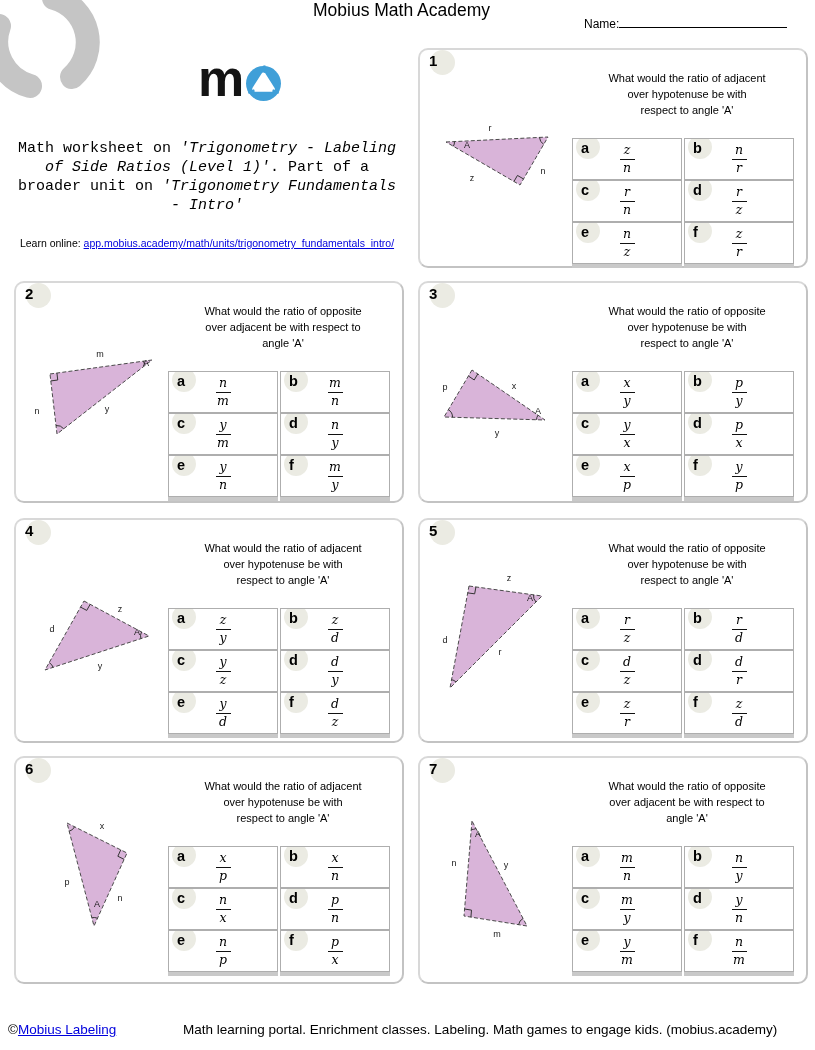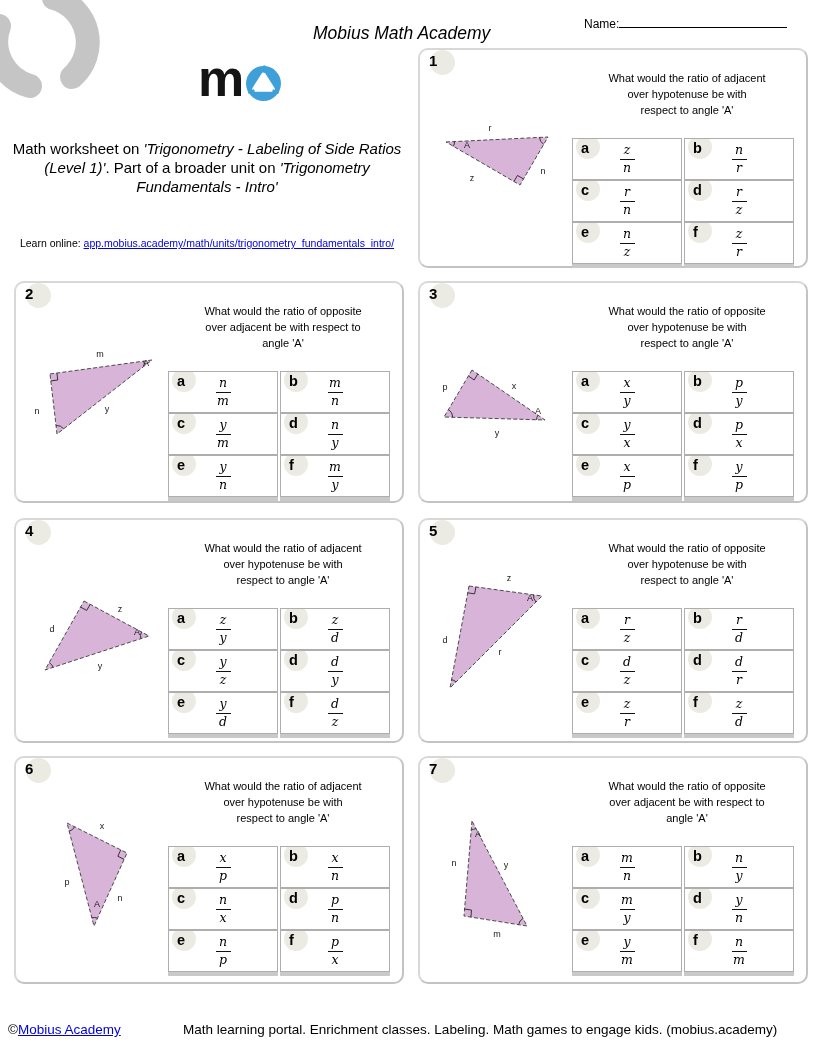--- a/index.html
+++ b/index.html
@@ -3,28 +3,28 @@
 <meta charset="utf-8">
 <style>
   html,body{margin:0;padding:0;}
   body{
     width:815px;height:1050px;position:relative;background:#fff;
     font-family:"Liberation Sans",sans-serif;color:#000;overflow:hidden;
   }
   a{color:var(--link_blue);}
   
   .swoosh{position:absolute;left:0;top:0;}
-  .academy{position:absolute;left:313px;top:23px;font-size:17.5px;font-style:italic;}
+  .academy{position:absolute;left:313px;top:0;font-size:17.5px;}
   .namefield{position:absolute;left:584px;top:14px;font-size:12px;white-space:nowrap;}
   .name-line{display:inline-block;width:168px;height:13px;border-bottom:1.6px solid #000;}
   .brand{position:absolute;left:198px;top:50px;height:56px;display:flex;align-items:center;
          font-size:52px;font-weight:bold;letter-spacing:-2.5px;color:#141414;}
   .brand .o-icon{width:37px;height:37px;margin:10px 2px 0 3px;}
   .intro{position:absolute;left:10px;top:139px;width:394px;text-align:center;
-         font-size:15px;line-height:19px;}
+         font-size:15px;line-height:19px;font-family:Liberation Mono, monospace;}
   .intro .it{font-style:italic;}
   .learn{position:absolute;left:10px;top:237px;width:394px;text-align:center;font-size:10.5px;}
   
   .problem{position:absolute;width:390px;box-sizing:border-box;background:#fff;
            border:2px solid var(--box_border);border-bottom-color:var(--box_border_dark);
            border-right-color:var(--box_border_dark);border-radius:10px;}
   .badge-circle{position:absolute;left:10px;top:0;width:25px;height:25px;border-radius:50%;
                 background:var(--badge_circle);}
   .badge-num{position:absolute;left:9px;top:2px;font-weight:bold;font-size:15px;}
   .question{position:absolute;left:148px;top:20px;width:238px;text-align:center;
@@ -595,14 +595,14 @@
             <span class="bar"></span>
             <span>m</span>
           </span>
         </div>
         <div class="shadow"></div>
         <div class="shadow"></div>
       </div>
   </div>
   </div>
 
-<div class="foot-left"><span>©</span><a href="#" style="text-decoration:underline">Mobius Academy</a></div>
+<div class="foot-left"><span>©</span><a href="#" style="text-decoration:underline">Mobius Labeling</a></div>
 <div class="foot-tag">Math learning portal. Enrichment classes. Labeling. Math games to engage kids. (mobius.academy)</div>
 
 </body></html>

